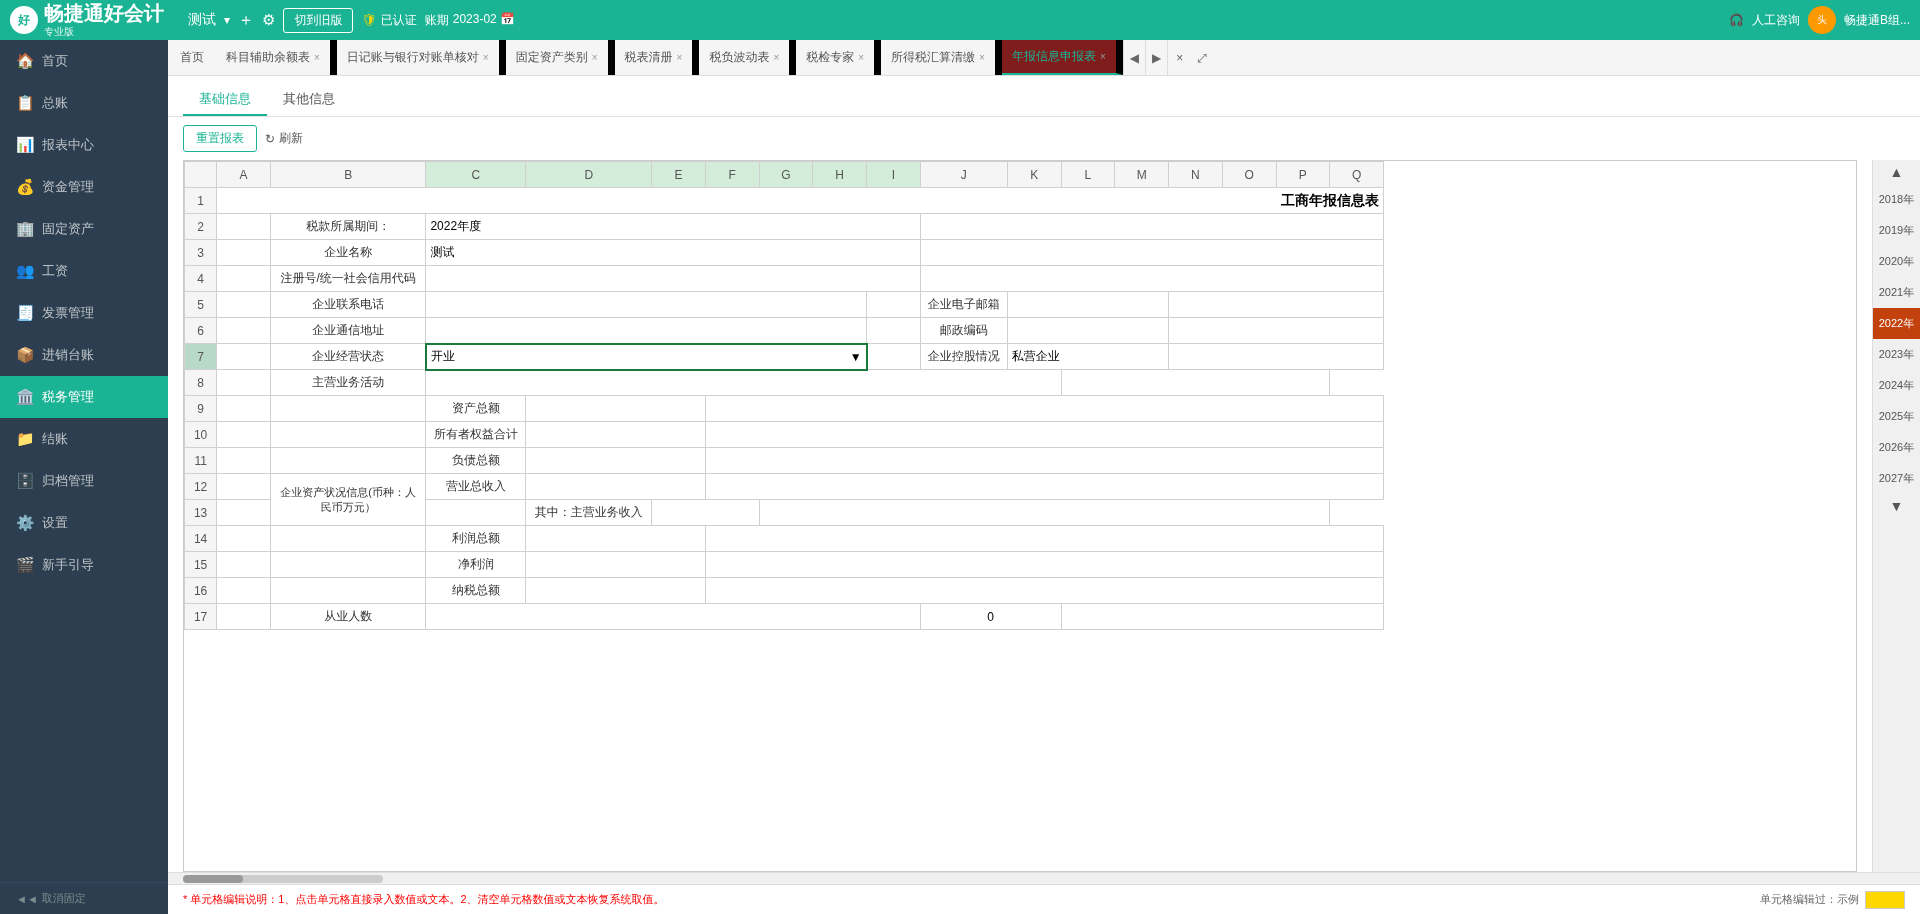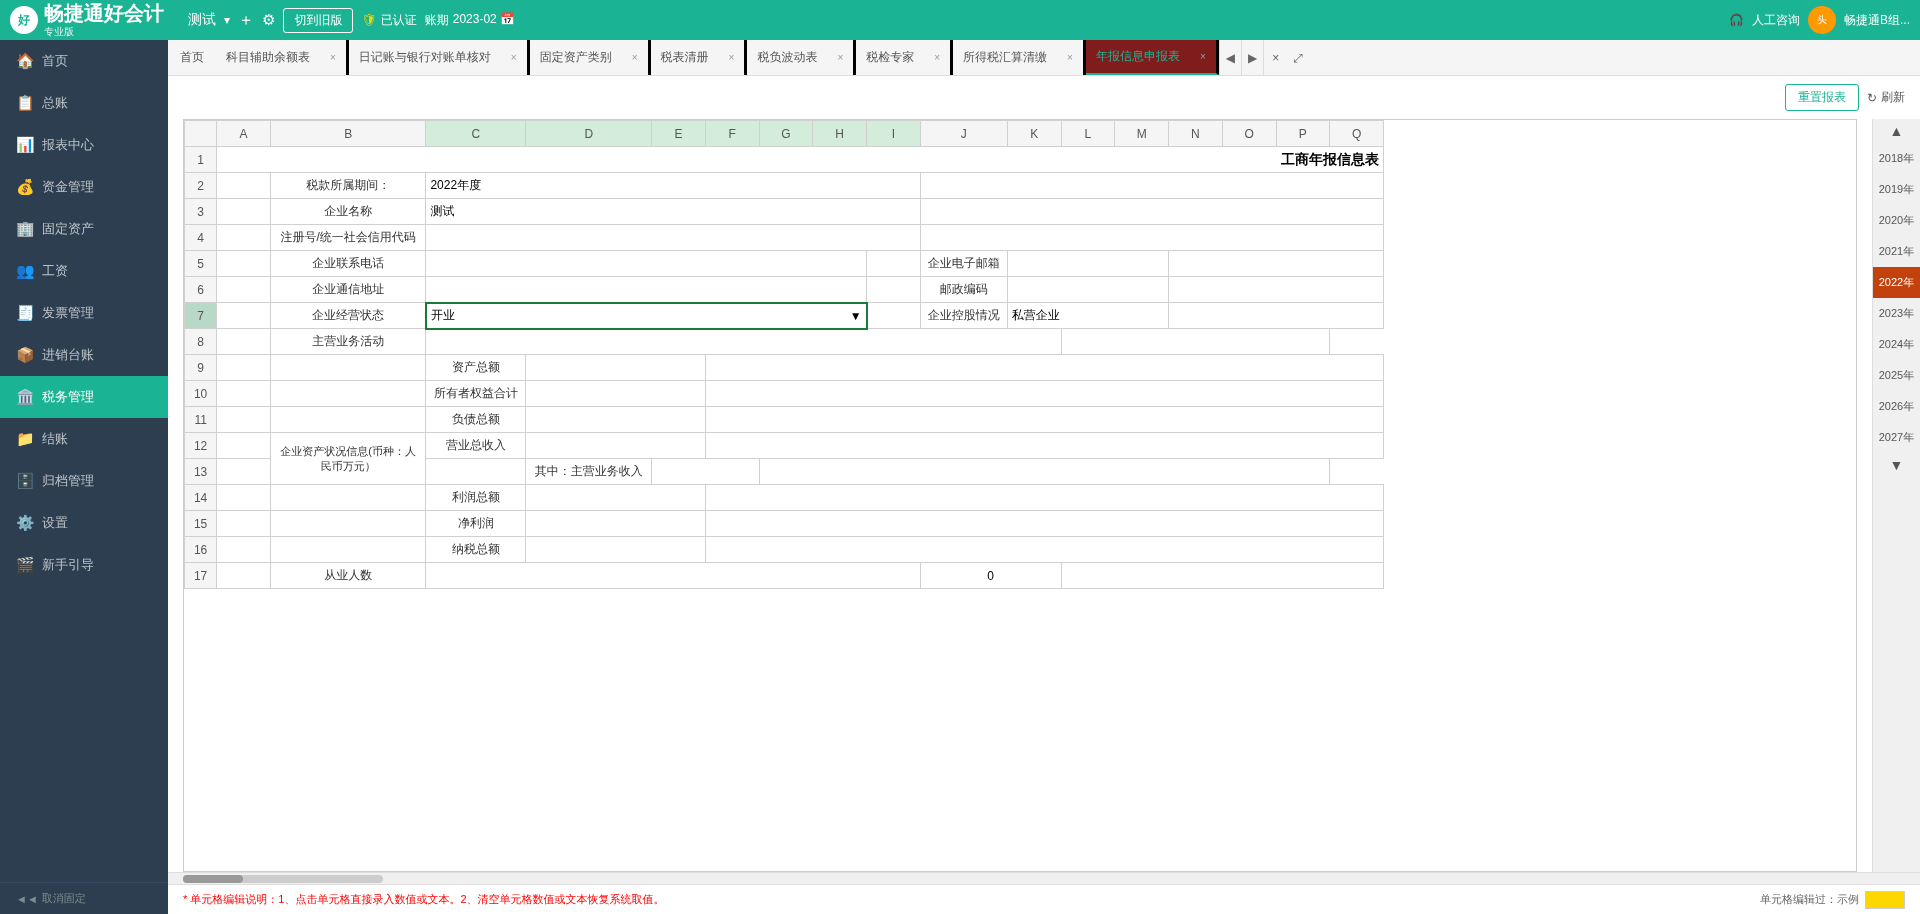--- a/index.html
+++ b/index.html
@@ -28,35 +28,35 @@
     .sidebar-item { display: flex; align-items: center; gap: 8px; padding: 12px 16px; color: #bdc3c7; cursor: pointer; font-size: 13px; }
     .sidebar-item.active { background: #1ab394; color: white; }
     .sidebar-item .icon { font-size: 15px; width: 18px; text-align: center; }
     .sidebar-collapse { padding: 8px 16px; color: #7f8c8d; font-size: 11px; cursor: pointer; display: flex; align-items: center; gap: 4px; border-top: 1px solid #34495e; margin-top: auto; }
 
     
     .content-area { flex: 1; display: flex; flex-direction: column; overflow: hidden; background: white; }
 
     
     .tab-bar { height: 36px; background: #f5f5f5; display: flex; align-items: stretch; border-bottom: 1px solid #ddd; flex-shrink: 0; overflow: hidden; }
-    .tab-item { display: flex; align-items: center; gap: 20px; padding: 0 10px; cursor: pointer; font-size: 12px; color: #555; border-right: 3px solid #000000; white-space: nowrap; background: #f5f5f5; }
+    .tab-item { display: flex; align-items: center; gap: 4px; padding: 0 10px; cursor: pointer; font-size: 12px; color: #555; border-right: 7px solid #000000; white-space: nowrap; background: #f5f5f5; }
     .tab-item.active { background: #7f1d1d; color: #1ab394; border-bottom: 2px solid #1ab394; }
     .tab-close { color: #999; font-size: 10px; cursor: pointer; }
     .tab-home { padding: 0 12px; font-size: 12px; color: #555; display: flex; align-items: center; }
     .tab-nav-btn { display: flex; align-items: center; padding: 0 6px; cursor: pointer; color: #666; border-left: 1px solid #ddd; }
     .tab-close-all { display: flex; align-items: center; padding: 0 8px; cursor: pointer; color: #666; border-left: 1px solid #ddd; }
     .tab-expand { display: flex; align-items: center; padding: 0 6px; cursor: pointer; color: #666; }
 
     
     .sub-tab-bar { display: flex; align-items: center; padding: 8px 15px 0; gap: 0; border-bottom: 1px solid #e0e0e0; background: white; flex-shrink: 0; }
     .sub-tab { padding: 6px 16px; cursor: pointer; font-size: 13px; color: #555; border-bottom: 2px solid transparent; }
     .sub-tab.active { color: #1ab394; border-bottom: 2px solid #1ab394; }
 
     
-    .toolbar { display: flex; justify-content: flex-end; padding: 8px 15px; gap: 8px; background: white; flex-shrink: 0; }
+    .toolbar { display: flex; padding: 8px 15px; gap: 8px; background: white; flex-shrink: 0; }
     .btn-reset { border: 1px solid #1ab394; color: #1ab394; background: white; padding: 4px 12px; border-radius: 3px; cursor: pointer; font-size: 12px; }
     .btn-refresh { border: none; background: none; color: #555; cursor: pointer; font-size: 12px; display: flex; align-items: center; gap: 4px; }
 
     
     .spreadsheet-wrapper { flex: 1; display: flex; overflow: hidden; }
     .spreadsheet-container { flex: 1; overflow: auto; border: 1px solid #ccc; margin: 0 15px 0 15px; }
 
     
     .year-panel { width: 48px; background: #f0f0f0; border-left: 1px solid #ddd; display: flex; flex-direction: column; align-items: center; overflow-y: auto; flex-shrink: 0; }
     .year-panel-nav { width: 100%; display: flex; justify-content: center; padding: 4px 0; cursor: pointer; color: #555; font-size: 14px; }
@@ -214,20 +214,28 @@
       <div class="tab-item active">
         <span>年报信息申报表</span>
         <span class="tab-close">×</span>
       </div>
       <div class="tab-nav-btn">◀</div>
       <div class="tab-nav-btn">▶</div>
       <div class="tab-close-all">×</div>
       <div class="tab-expand">⤢</div>
     </div>
 
+    <div class="sub-tab-bar">
+      <div class="sub-tab active">
+        <span>基础信息</span>
+      </div>
+      <div class="sub-tab">
+        <span>其他信息</span>
+      </div>
+    </div>
 
     <div class="toolbar">
       <button class="btn-reset">重置报表</button>
       <button class="btn-refresh">
         <span>↻</span>
         <span>刷新</span>
       </button>
     </div>
 
     <div class="spreadsheet-wrapper">

